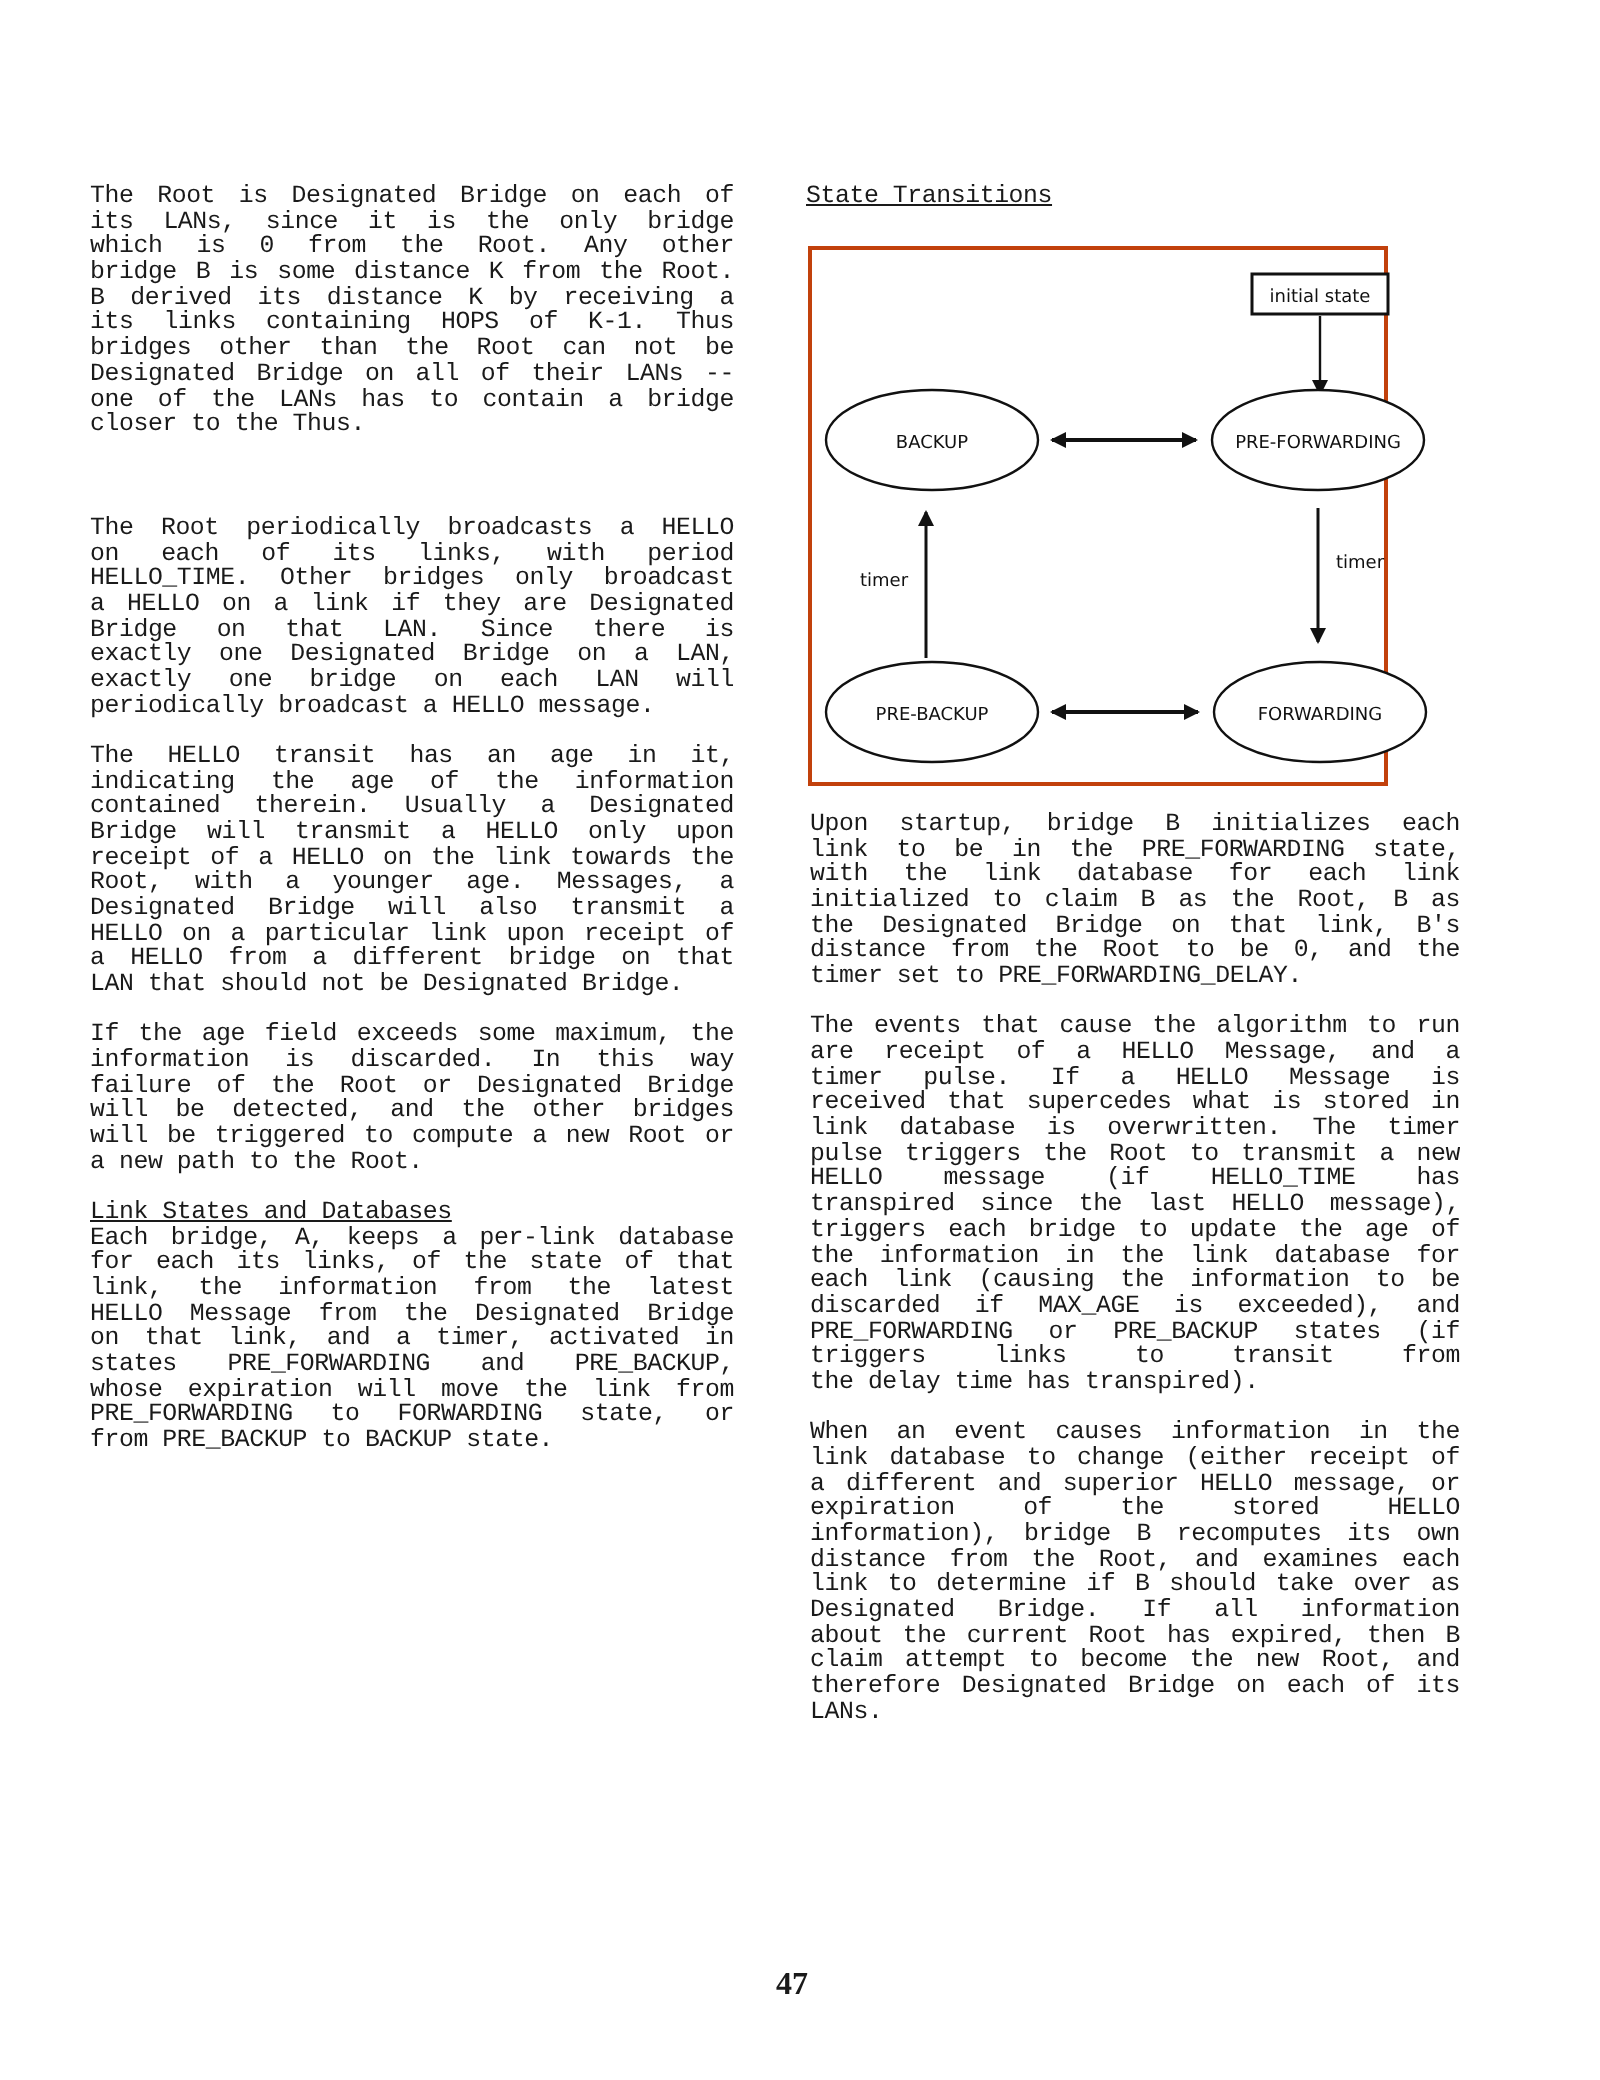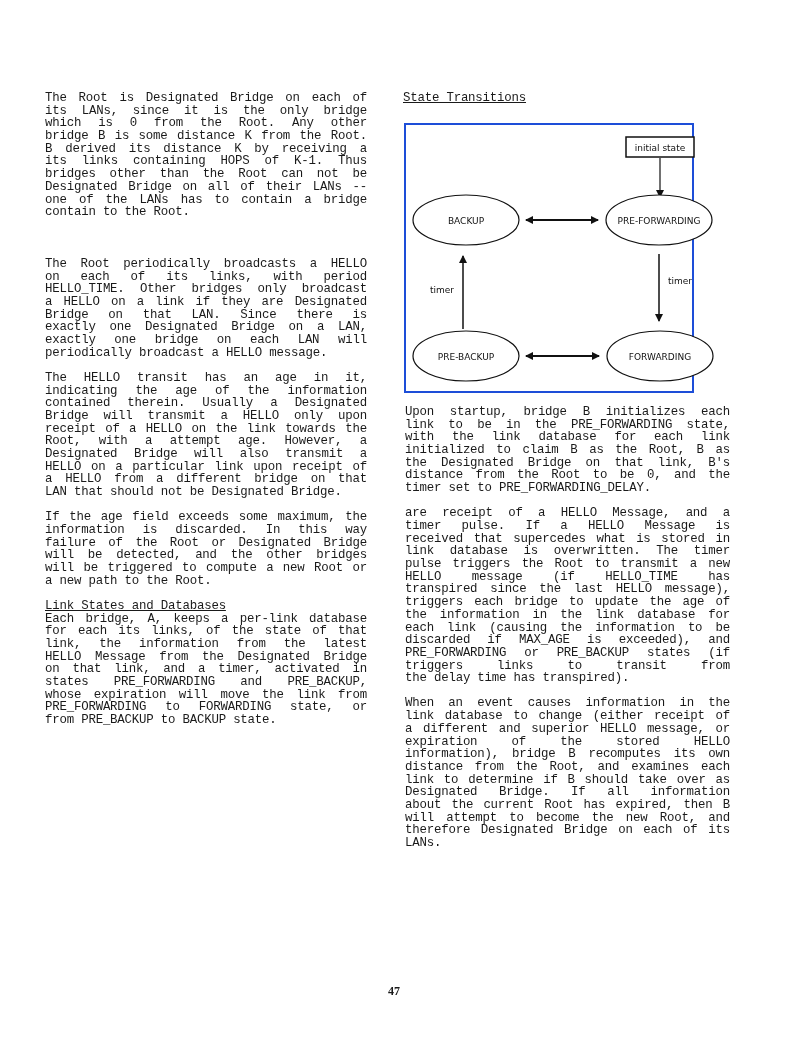--- a/index.html
+++ b/index.html
@@ -8,59 +8,59 @@
     color:#1a1a1a;
   }
   .col {
     position:absolute; font-family:"Liberation Mono","DejaVu Sans Mono",monospace;
     font-size:12.4px; line-height:12.7px; letter-spacing:-0.2px;
   }
   .para { text-align:justify; white-space:normal; }
   .para .ln { display:block; text-align:justify; text-align-last:justify; height:12.7px; overflow:hidden; white-space:nowrap; }
   .para .ln.last { text-align-last:left; }
   .heading { text-decoration:underline; display:block; height:12.7px; }
-  .diagram { position:absolute; left:404px; top:123px; width:290px; height:270px; border:2px solid #1d4ed8; box-sizing:border-box; }
+  .diagram { position:absolute; left:404px; top:123px; width:290px; height:270px; border:2px solid #c2410c; box-sizing:border-box; }
   .diagram svg { position:absolute; left:0; top:0; }
-  .pagenum { position:absolute; left:388px; top:984px; font-family:"Liberation Serif",serif; font-weight:bold; font-size:12px; }
+  .pagenum { position:absolute; left:388px; top:984px; font-family:"Liberation Serif",serif; font-weight:bold; font-size:16px; }
 </style>
 </head>
 <body>
 
 <div class="col" style="left:45px; top:92px; width:322px;">
   <div class="para">
       <span class="ln">The Root is Designated Bridge on each of</span>
       <span class="ln">its LANs, since it is the only bridge</span>
       <span class="ln">which is 0 from the Root. Any other</span>
       <span class="ln">bridge B is some distance K from the Root.</span>
       <span class="ln">B derived its distance K by receiving a</span>
       <span class="ln">its links containing HOPS of K-1. Thus</span>
       <span class="ln">bridges other than the Root can not be</span>
       <span class="ln">Designated Bridge on all of their LANs --</span>
       <span class="ln">one of the LANs has to contain a bridge</span>
-      <span class="ln last">contain to the Root.</span>
+      <span class="ln last">closer to the Thus.</span>
     </div>
   <div style="height:39px"></div>
   <div class="para">
       <span class="ln">The Root periodically broadcasts a HELLO</span>
       <span class="ln">on each of its links, with period</span>
       <span class="ln">HELLO_TIME. Other bridges only broadcast</span>
       <span class="ln">a HELLO on a link if they are Designated</span>
       <span class="ln">Bridge on that LAN. Since there is</span>
       <span class="ln">exactly one Designated Bridge on a LAN,</span>
       <span class="ln">exactly one bridge on each LAN will</span>
       <span class="ln last">periodically broadcast a HELLO message.</span>
     </div>
   <div style="height:12.5px"></div>
   <div class="para">
       <span class="ln">The HELLO transit has an age in it,</span>
       <span class="ln">indicating the age of the information</span>
       <span class="ln">contained therein. Usually a Designated</span>
       <span class="ln">Bridge will transmit a HELLO only upon</span>
       <span class="ln">receipt of a HELLO on the link towards the</span>
-      <span class="ln">Root, with a attempt age. However, a</span>
+      <span class="ln">Root, with a younger age. Messages, a</span>
       <span class="ln">Designated Bridge will also transmit a</span>
       <span class="ln">HELLO on a particular link upon receipt of</span>
       <span class="ln">a HELLO from a different bridge on that</span>
       <span class="ln last">LAN that should not be Designated Bridge.</span>
     </div>
   <div style="height:12.5px"></div>
   <div class="para">
       <span class="ln">If the age field exceeds some maximum, the</span>
       <span class="ln">information is discarded. In this way</span>
       <span class="ln">failure of the Root or Designated Bridge</span>
@@ -139,20 +139,21 @@
       <span class="ln">Upon startup, bridge B initializes each</span>
       <span class="ln">link to be in the PRE_FORWARDING state,</span>
       <span class="ln">with the link database for each link</span>
       <span class="ln">initialized to claim B as the Root, B as</span>
       <span class="ln">the Designated Bridge on that link, B's</span>
       <span class="ln">distance from the Root to be 0, and the</span>
       <span class="ln last">timer set to PRE_FORWARDING_DELAY.</span>
     </div>
   <div style="height:12.5px"></div>
   <div class="para">
+      <span class="ln">The events that cause the algorithm to run</span>
       <span class="ln">are receipt of a HELLO Message, and a</span>
       <span class="ln">timer pulse. If a HELLO Message is</span>
       <span class="ln">received that supercedes what is stored in</span>
       <span class="ln">link database is overwritten. The timer</span>
       <span class="ln">pulse triggers the Root to transmit a new</span>
       <span class="ln">HELLO message (if HELLO_TIME has</span>
       <span class="ln">transpired since the last HELLO message),</span>
       <span class="ln">triggers each bridge to update the age of</span>
       <span class="ln">the information in the link database for</span>
       <span class="ln">each link (causing the information to be</span>
@@ -165,19 +166,19 @@
   <div class="para">
       <span class="ln">When an event causes information in the</span>
       <span class="ln">link database to change (either receipt of</span>
       <span class="ln">a different and superior HELLO message, or</span>
       <span class="ln">expiration of the stored HELLO</span>
       <span class="ln">information), bridge B recomputes its own</span>
       <span class="ln">distance from the Root, and examines each</span>
       <span class="ln">link to determine if B should take over as</span>
       <span class="ln">Designated Bridge. If all information</span>
       <span class="ln">about the current Root has expired, then B</span>
-      <span class="ln">will attempt to become the new Root, and</span>
+      <span class="ln">claim attempt to become the new Root, and</span>
       <span class="ln">therefore Designated Bridge on each of its</span>
       <span class="ln last">LANs.</span>
     </div>
 </div>
 
 <div class="pagenum">47</div>
 
 </body></html>

